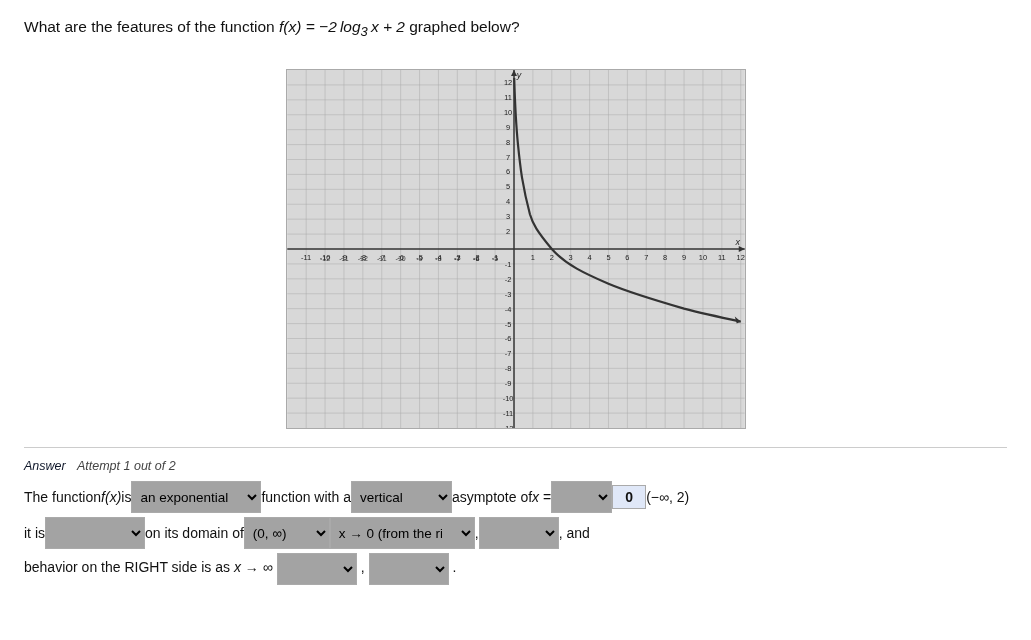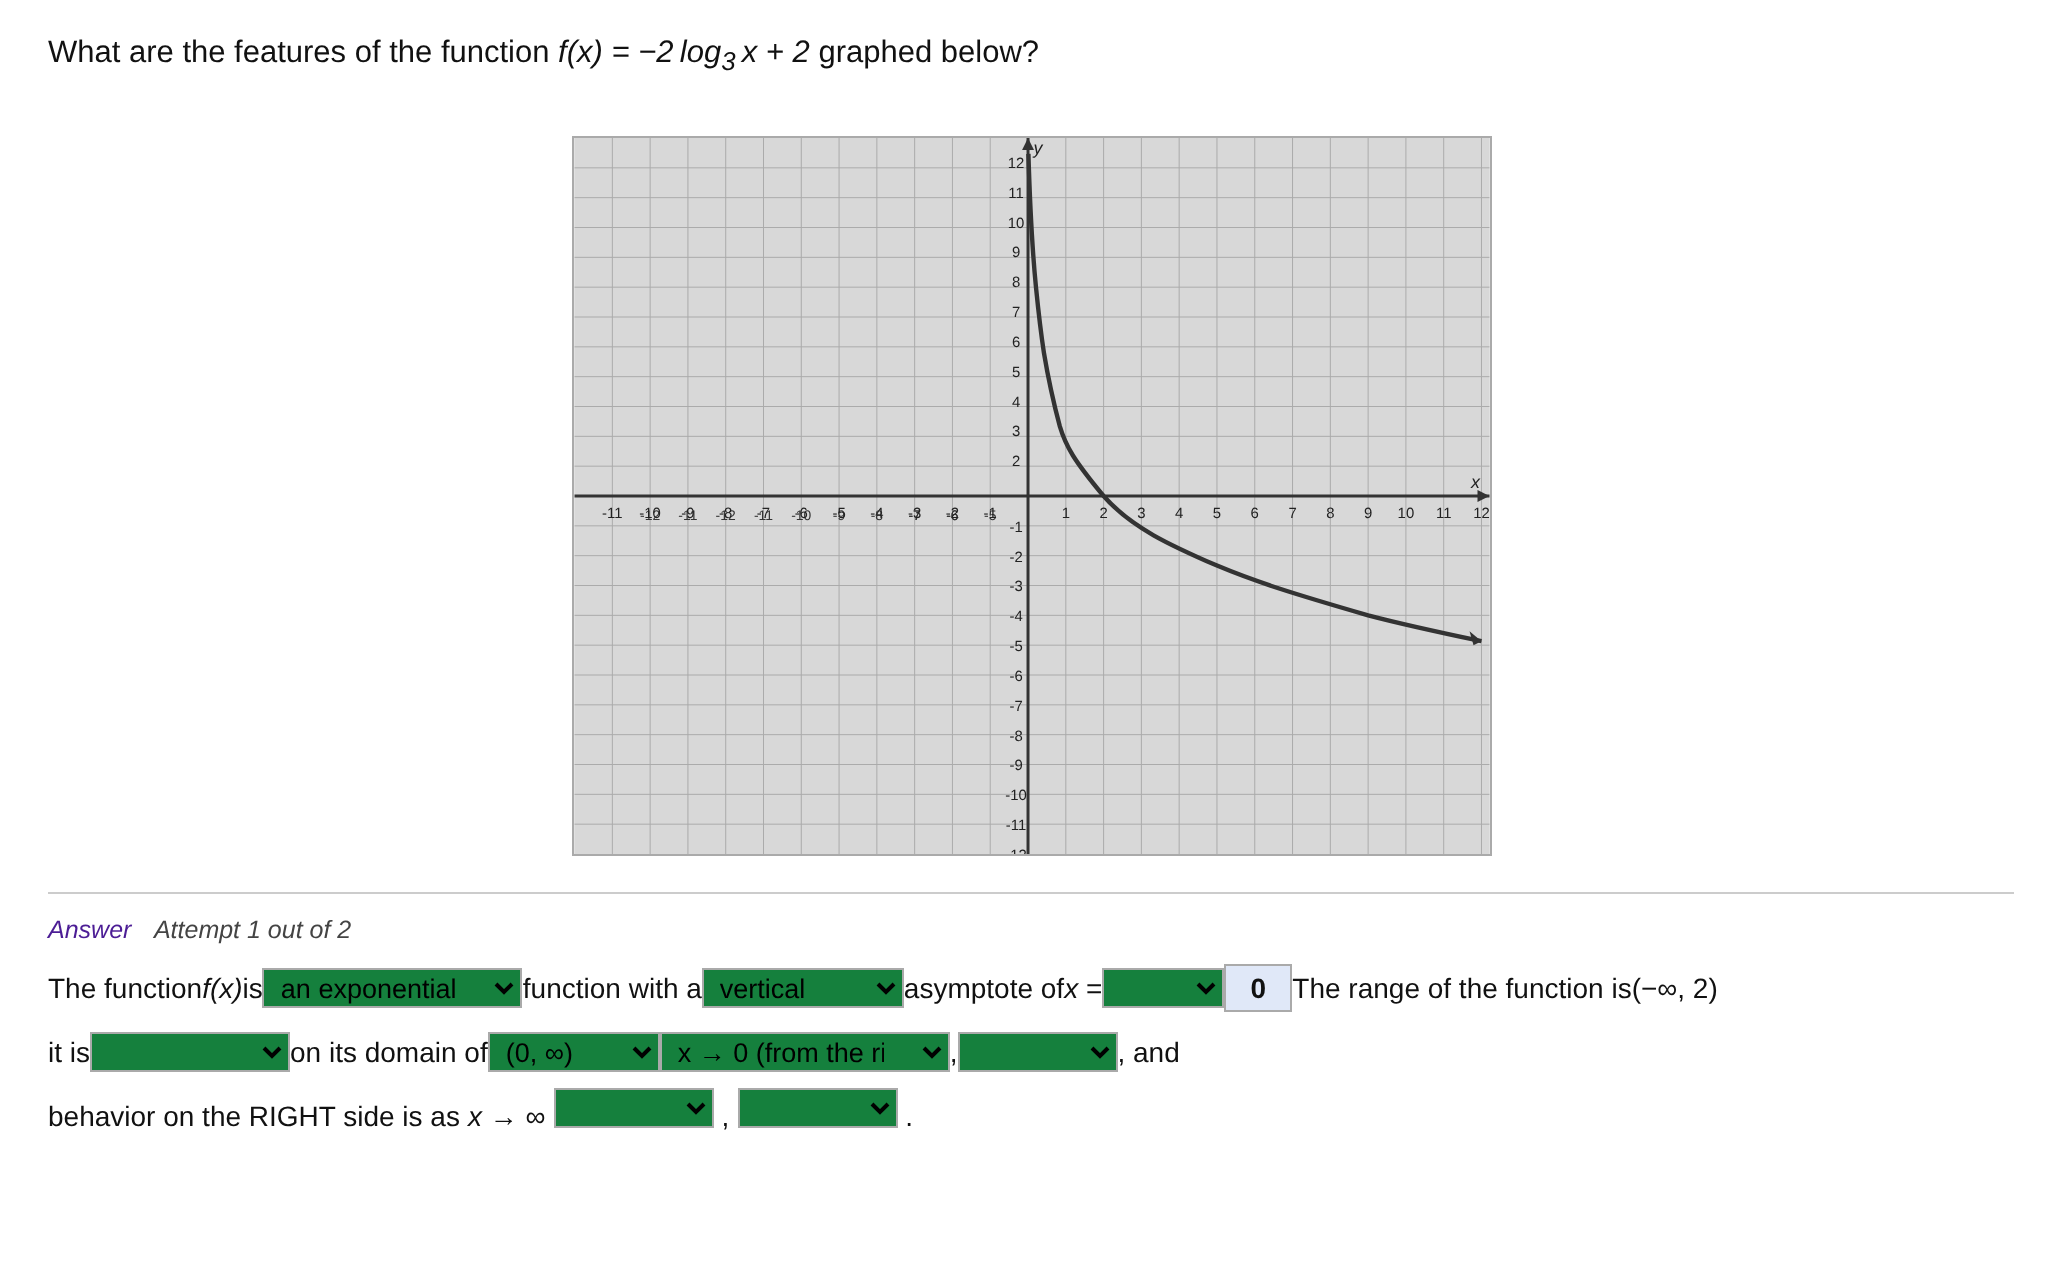--- a/index.html
+++ b/index.html
@@ -43,21 +43,21 @@
     .answer-label {
       font-family: Arial, sans-serif;
       font-size: 13.5px;
       font-weight: bold;
       margin-bottom: 8px;
     }
     .answer-label span {
       font-weight: normal;
       font-style: italic;
       font-size: 12.5px;
-      color: #4c1d95;
+      color: #0f172a;
     }
     .answer-row {
       font-family: Arial, sans-serif;
       font-size: 14px;
       line-height: 2;
       display: flex;
       flex-wrap: wrap;
       align-items: center;
       gap: 0;
       margin-bottom: 4px;
@@ -66,24 +66,24 @@
       font-family: Arial, sans-serif;
       font-size: 14px;
       line-height: 2;
       display: flex;
       flex-wrap: wrap;
       align-items: flex-start;
       gap: 4px;
     }
     select {
       border: 1px solid #aaa;
-      background: #15803d;
+      background: #a3a3a3;
       font-size: 13.5px;
       padding: 1px 16px 1px 4px;
-      height: 20px;
+      height: 32px;
       font-family: Arial, sans-serif;
       cursor: pointer;
       appearance: auto;
     }
     .input-box {
       border: 1px solid #aaa;
       background: #e0e8f8;
       width: 34px;
       height: 24px;
       text-align: center;
@@ -288,21 +288,20 @@
         <option>horizontal</option>
       </select>
       <span>asymptote of</span>
       <span><i>x</i> =</span>
       <select>
         <option></option>
         <option>x =</option>
         <option>y =</option>
       </select>
       <div class="input-box">0</div>
-      <span>The range of the function is</span>
       <span>(−∞, 2)</span>
     </div>
 
     <div class="answer-row">
       <span>it is</span>
       <select style="width:100px;">
         <option></option>
         <option>increasing</option>
         <option>decreasing</option>
       </select>

